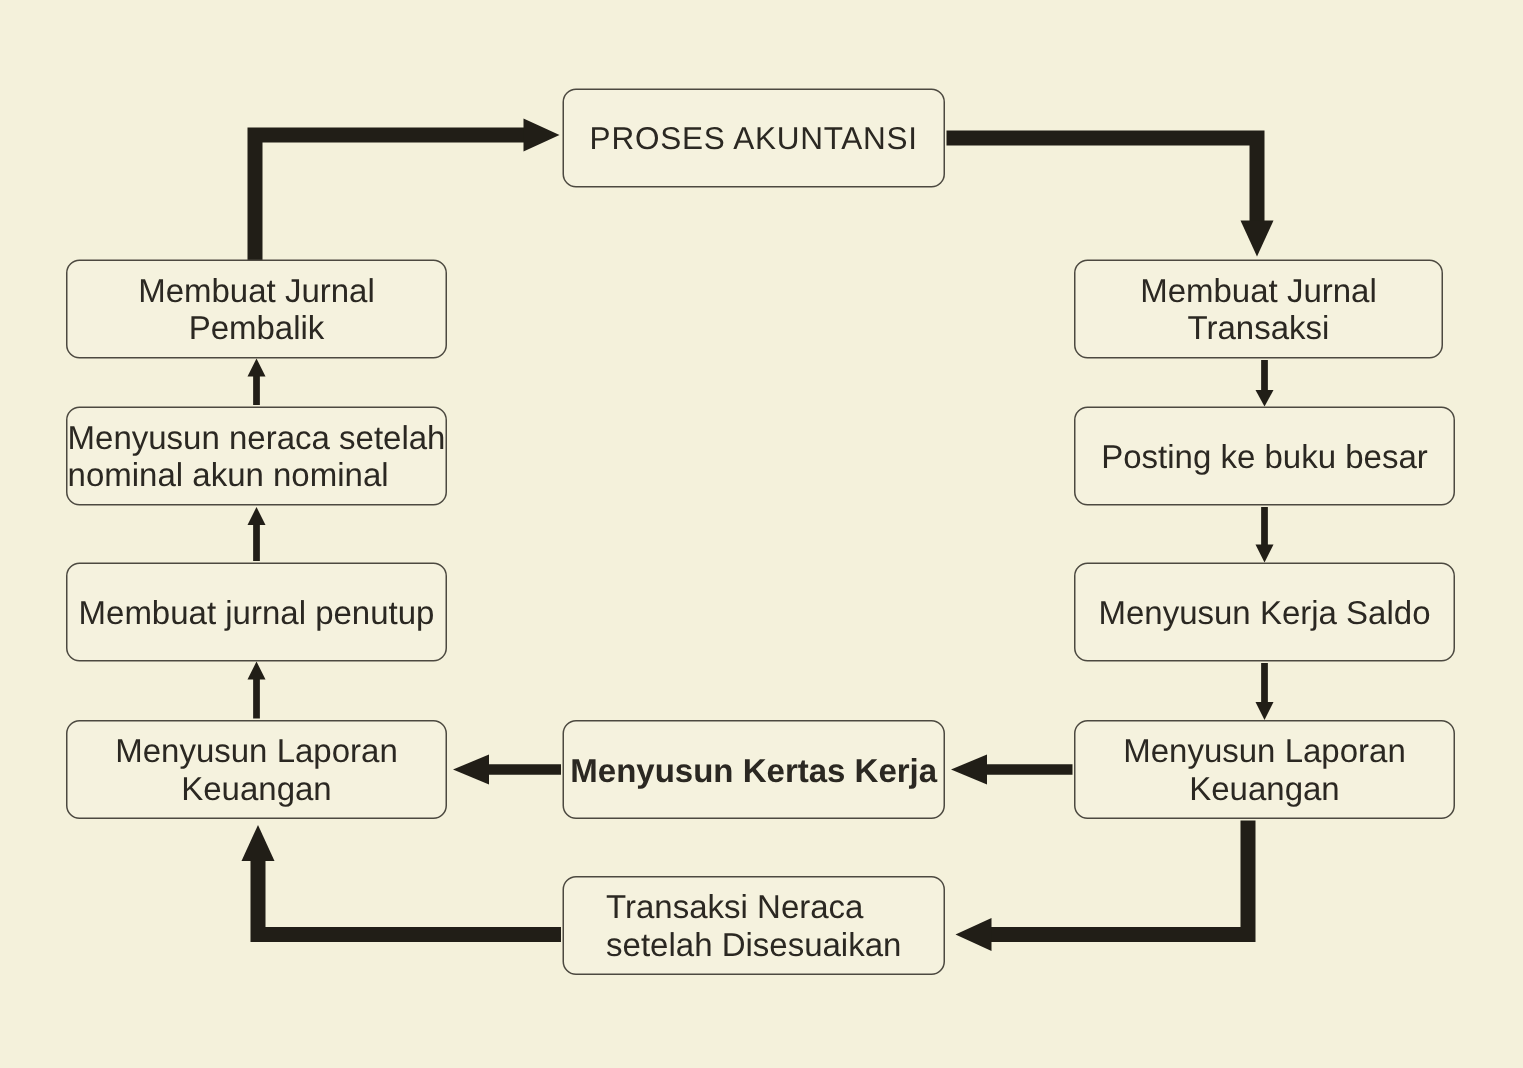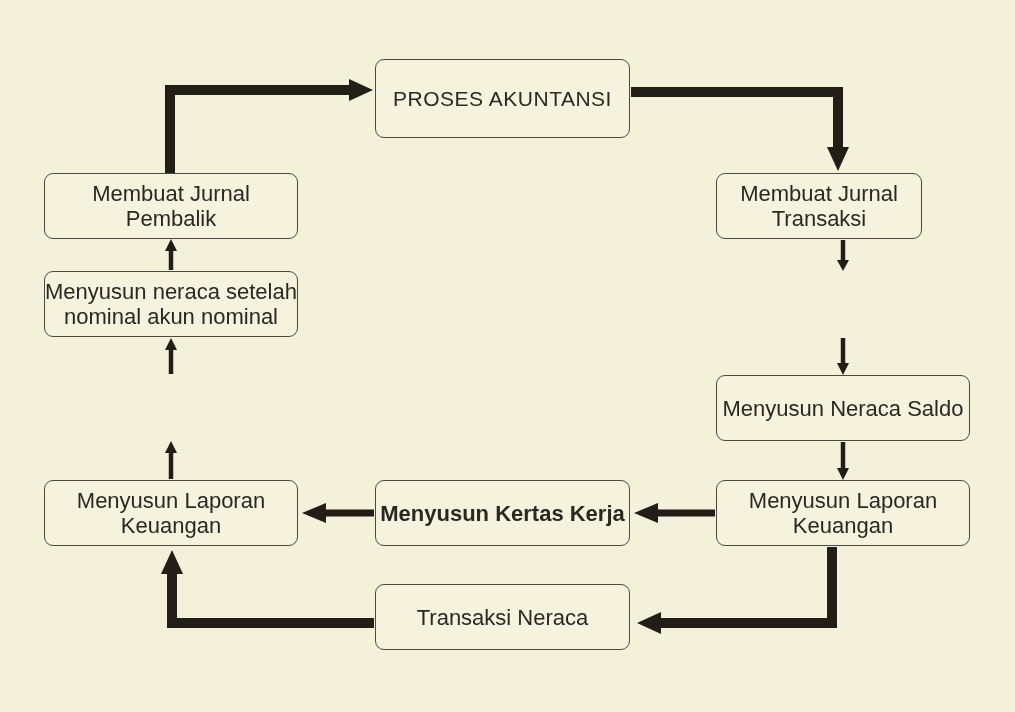--- a/index.html
+++ b/index.html
@@ -24,29 +24,29 @@
     display: flex;
     align-items: center;
     justify-content: center;
     text-align: center;
     color: #2b2822;
     font-size: 22px;
     line-height: 25px;
     z-index: 2;
   }
   .box .inner-left {
-    text-align: center;
+    text-align: left;
   }
   #node-title {
-    left: 375px; top: 59px; width: 255px; height: 79px;
+    left: 375px; top: 59px; width: 255px; height: 66px;
     font-size: 21px;
     letter-spacing: 0.5px;
   }
   
-  #node-r1 { left: 716px; top: 173px; width: 206px; height: 66px; }
+  #node-r1 { left: 716px; top: 173px; width: 246px; height: 66px; }
   #node-r2 { left: 716px; top: 271px; width: 254px; height: 66px; }
   #node-r3 { left: 716px; top: 375px; width: 254px; height: 66px; }
   #node-r4 { left: 716px; top: 480px; width: 254px; height: 66px; }
   
   #node-l1 { left: 44px; top: 173px; width: 254px; height: 66px; }
   #node-l2 { left: 44px; top: 271px; width: 254px; height: 66px; }
   #node-l3 { left: 44px; top: 375px; width: 254px; height: 66px; }
   #node-l4 { left: 44px; top: 480px; width: 254px; height: 66px; }
   
   #node-mid    { left: 375px; top: 480px; width: 255px; height: 66px; font-weight: bold; }
@@ -137,39 +137,46 @@
     </g>
   </svg>
 
   <div class="box" id="node-title">
     <span>PROSES AKUNTANSI</span>
   </div>
 
   <div class="box" id="node-r1">
     <span>Membuat Jurnal Transaksi</span>
   </div>
+  <div class="box" id="node-r2">
+    <span>Posting ke buku besar</span>
+  </div>
   <div class="box" id="node-r3">
-    <span>Menyusun Neraca Saldo</span>
+    <span>Menyusun Kerja Saldo</span>
   </div>
   <div class="box" id="node-r4">
     <span>Menyusun Laporan Keuangan</span>
   </div>
 
   <div class="box" id="node-mid">
     <span>Menyusun Kertas Kerja</span>
   </div>
 
   <div class="box" id="node-bottom">
     <div class="inner-left">
       <div>Transaksi Neraca</div>
+      <div>setelah Disesuaikan</div>
     </div>
   </div>
 
   <div class="box" id="node-l4">
     <span>Menyusun Laporan Keuangan</span>
+  </div>
+  <div class="box" id="node-l3">
+    <span>Membuat jurnal penutup</span>
   </div>
   <div class="box" id="node-l2">
     <div class="inner-left">
       <div>Menyusun neraca setelah</div>
       <div>nominal akun nominal</div>
     </div>
   </div>
   <div class="box" id="node-l1">
     <span>Membuat Jurnal Pembalik</span>
   </div>

